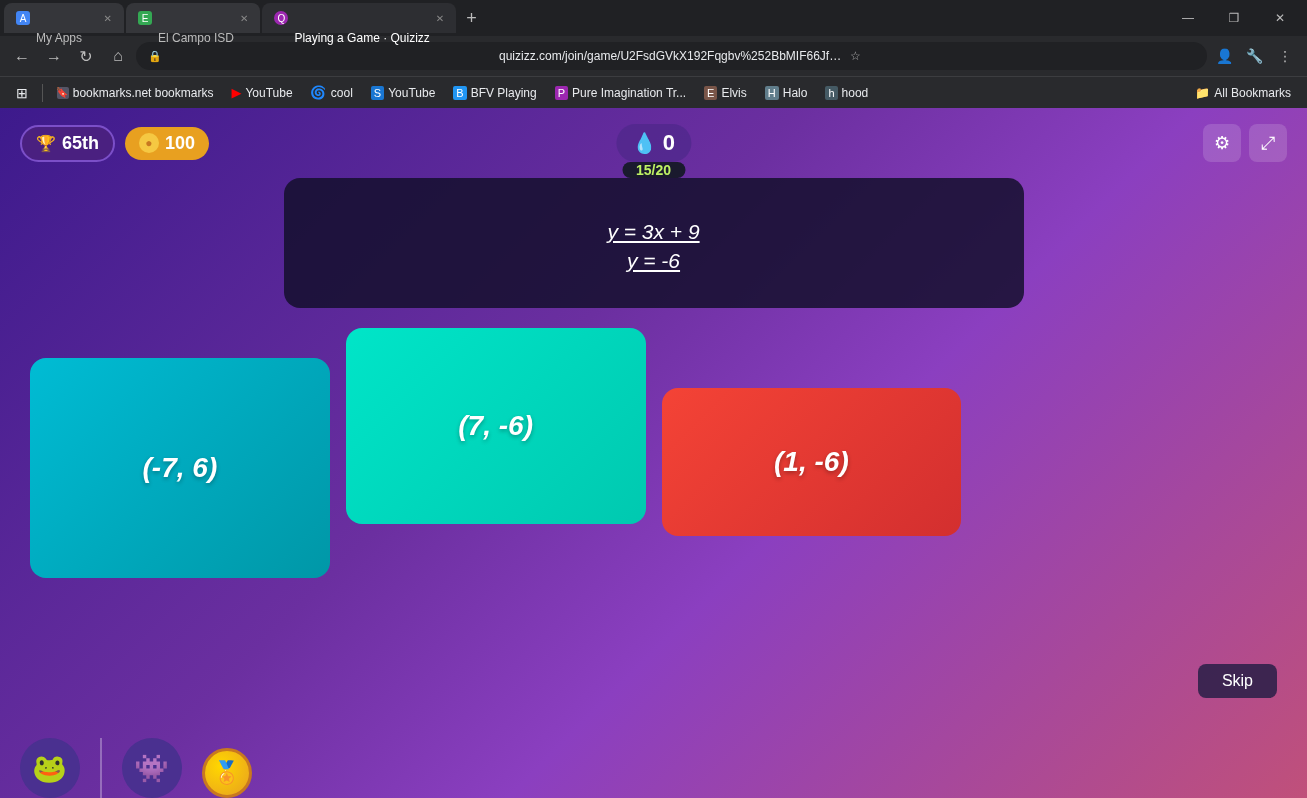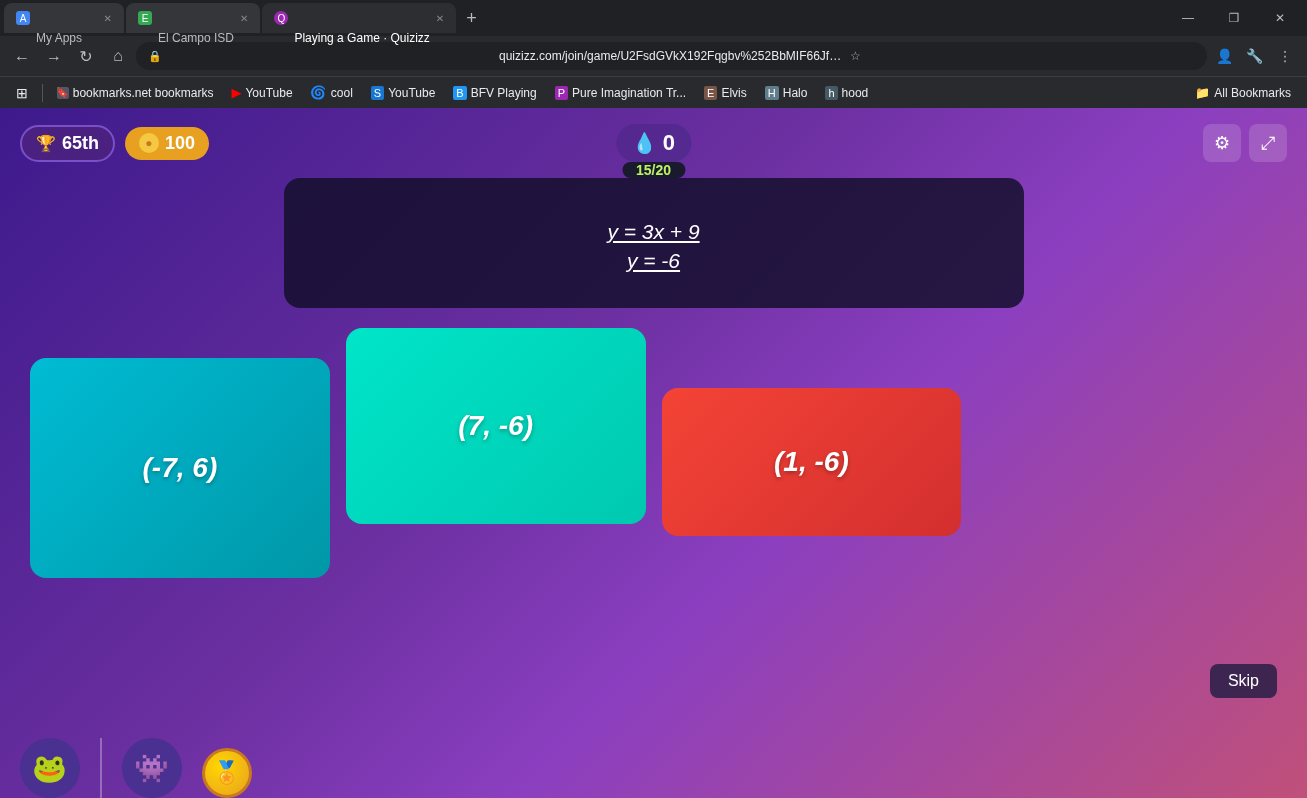--- a/index.html
+++ b/index.html
@@ -416,21 +416,21 @@
 
     
     .skip-btn {
       position: absolute;
       bottom: 100px;
       right: 30px;
       background: rgba(40,30,70,0.85);
       color: #fff;
       border: none;
       border-radius: 8px;
-      padding: 8px 18px;
+      padding: 8px 24px;
       font-size: 16px;
       cursor: pointer;
     }
 
     
     .bottom-avatars {
       position: absolute;
       bottom: 0;
       left: 0;
       right: 0;

